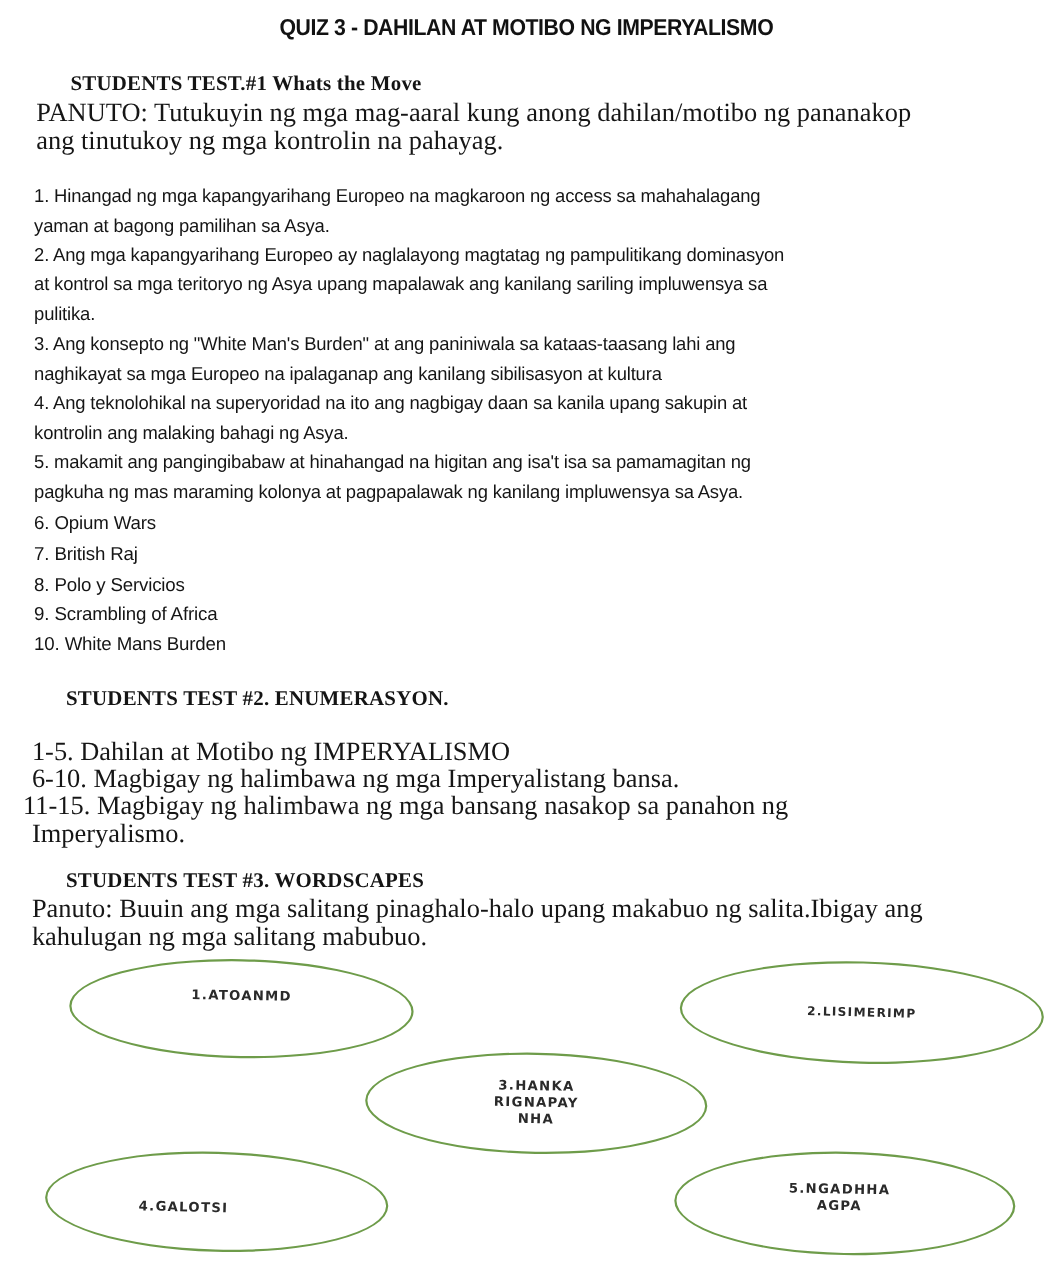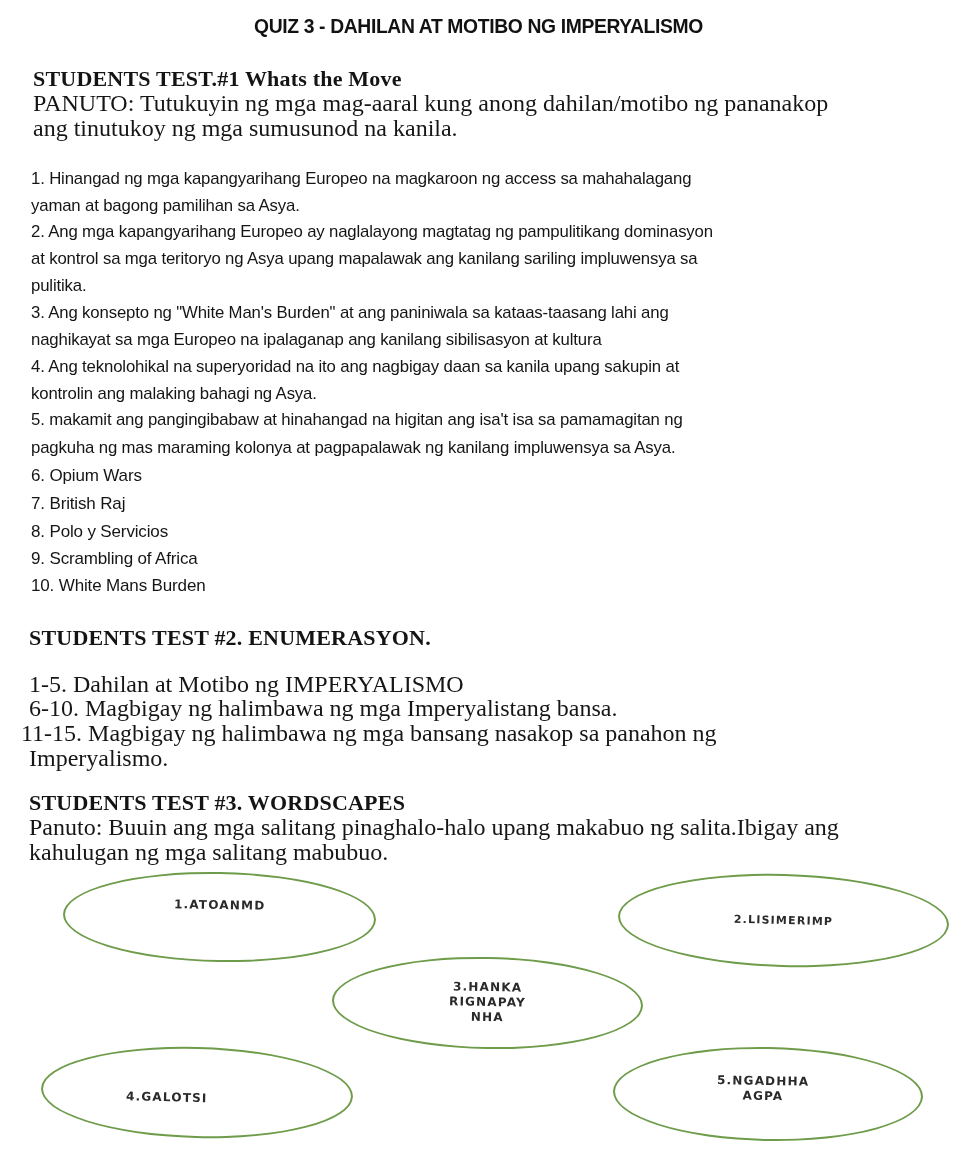--- a/index.html
+++ b/index.html
@@ -21,23 +21,24 @@
       font-family: "Liberation Sans", sans-serif;
       font-weight: bold;
       font-size: 21px;
       letter-spacing: -0.4px;
       transform: scaleX(0.92);
       color: #121212;
     }
     .heading {
       font-family: "Liberation Serif", serif;
       font-weight: bold;
-      font-size: 22px;
+      font-size: 19px;
       color: #141414;
       letter-spacing: 0.2px;
+      margin-left: 31px;
     }
     .serif-body {
       font-family: "Liberation Serif", serif;
       font-size: 24px;
       color: #161616;
     }
     .sans-body {
       font-family: "Liberation Sans", sans-serif;
       font-size: 17px;
       color: #151515;
@@ -70,21 +71,21 @@
   </style>
 </head>
 <body>
 
 <div>
 
   <div class="abs title">QUIZ 3 - DAHILAN AT MOTIBO NG IMPERYALISMO</div>
 
   <div class="abs heading" style="left:33px; top:66px;">STUDENTS TEST.#1 Whats the Move</div>
   <div class="abs serif-body" style="left:33px; top:90px;">PANUTO: Tutukuyin ng mga mag-aaral kung anong dahilan/motibo ng pananakop</div>
-  <div class="abs serif-body" style="left:33px; top:115px;">ang tinutukoy ng mga sumusunod na kanila.</div>
+  <div class="abs serif-body" style="left:33px; top:115px;">ang tinutukoy ng mga kontrolin na pahayag.</div>
 
   <div class="abs sans-body items-wide" style="left:31px; top:169px;">1. Hinangad ng mga kapangyarihang Europeo na magkaroon ng access sa mahahalagang</div>
   <div class="abs sans-body items-wide" style="left:31px; top:196px;">yaman at bagong pamilihan sa Asya.</div>
   <div class="abs sans-body items-wide" style="left:31px; top:222px;">2. Ang mga kapangyarihang Europeo ay naglalayong magtatag ng pampulitikang dominasyon</div>
   <div class="abs sans-body items-wide" style="left:31px; top:249px;">at kontrol sa mga teritoryo ng Asya upang mapalawak ang kanilang sariling impluwensya sa</div>
   <div class="abs sans-body items-wide" style="left:31px; top:276px;">pulitika.</div>
   <div class="abs sans-body items-wide" style="left:31px; top:303px;">3. Ang konsepto ng "White Man's Burden" at ang paniniwala sa kataas-taasang lahi ang</div>
   <div class="abs sans-body items-wide" style="left:31px; top:330px;">naghikayat sa mga Europeo na ipalaganap ang kanilang sibilisasyon at kultura</div>
   <div class="abs sans-body items-wide" style="left:31px; top:357px;">4. Ang teknolohikal na superyoridad na ito ang nagbigay daan sa kanila upang sakupin at</div>
   <div class="abs sans-body items-wide" style="left:31px; top:384px;">kontrolin ang malaking bahagi ng Asya.</div>

